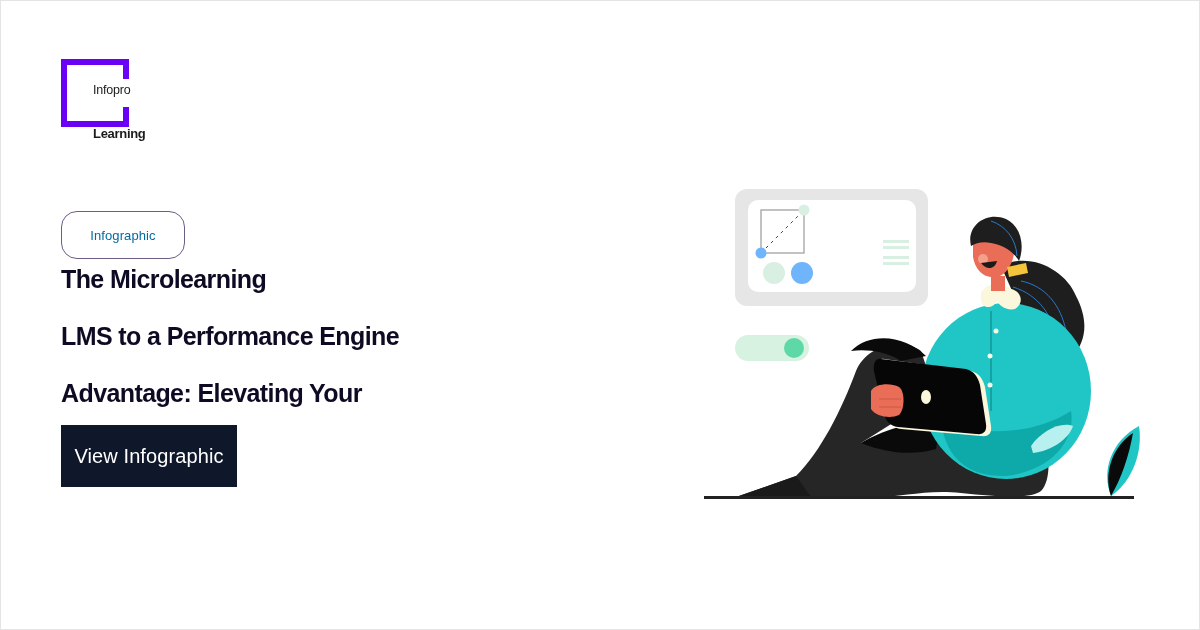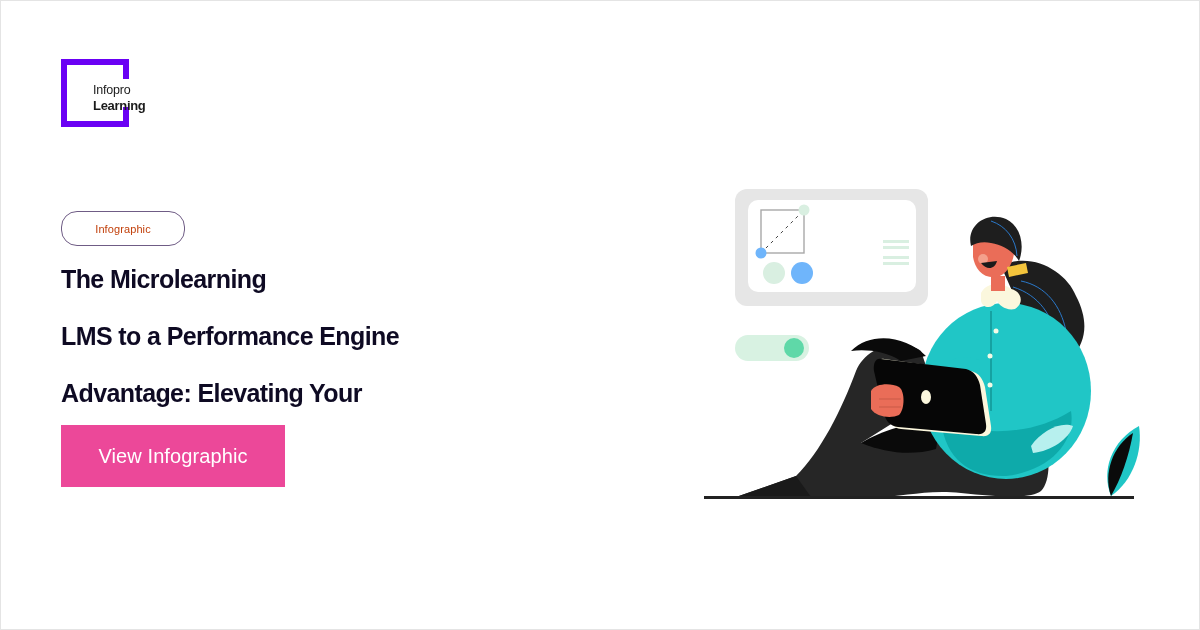--- a/index.html
+++ b/index.html
@@ -12,40 +12,40 @@
   
   .logo {
     position: absolute; left: 60px; top: 58px; width: 68px; height: 68px;
   }
   .logo .sq { position: absolute; inset: 0; }
   .logo .sq .b { position: absolute; background: #6a00f4; }
   .logo-text {
     position: absolute; left: 92px; top: 82px; line-height: 15px; color: #1b1b1b;
   }
   .logo-text .l1 { display: block; font-size: 12.5px; font-weight: 400; letter-spacing: -0.2px; }
-  .logo-text .l2 { display: block; font-size: 13px; font-weight: 700; letter-spacing: -0.3px; }
+  .logo-text .l2 { display: block; font-size: 13px; font-weight: 700; letter-spacing: -0.3px; margin-top: 28px; }
 
   
   .badge {
-    position: absolute; left: 60px; top: 210px; height: 35px; width: 124px;
+    position: absolute; left: 60px; top: 210px; height: 48px; width: 124px;
     border: 1.5px solid #6f5c85; border-radius: 16px;
     display: flex; align-items: center; justify-content: center;
-    font-size: 11px; color: #c2410c; letter-spacing: 0.1px;
+    font-size: 13px; color: #0369a1; letter-spacing: 0.1px;
   }
   
   .title {
     position: absolute; left: 60px; top: 250px; width: 640px;
     color: #0e0a23; font-weight: 700; font-size: 25px; line-height: 57px;
     letter-spacing: -0.6px;
   }
   .title span { display: block; white-space: nowrap; }
   
   .cta {
-    position: absolute; left: 60px; top: 424px; width: 224px; height: 62px;
-    background: #ec4899; color: #ffffff; border: none;
+    position: absolute; left: 60px; top: 424px; width: 176px; height: 62px;
+    background: #0f172a; color: #ffffff; border: none;
     font-family: "Liberation Sans", "DejaVu Sans", sans-serif;
     font-size: 20px; display: flex; align-items: center; justify-content: center;
     cursor: pointer; letter-spacing: 0.1px;
   }
 
   
   .illus { position: absolute; left: 700px; top: 180px; width: 450px; height: 330px; }
   .illus svg { position: absolute; left: 0; top: 0; }
 </style>
 </head>

